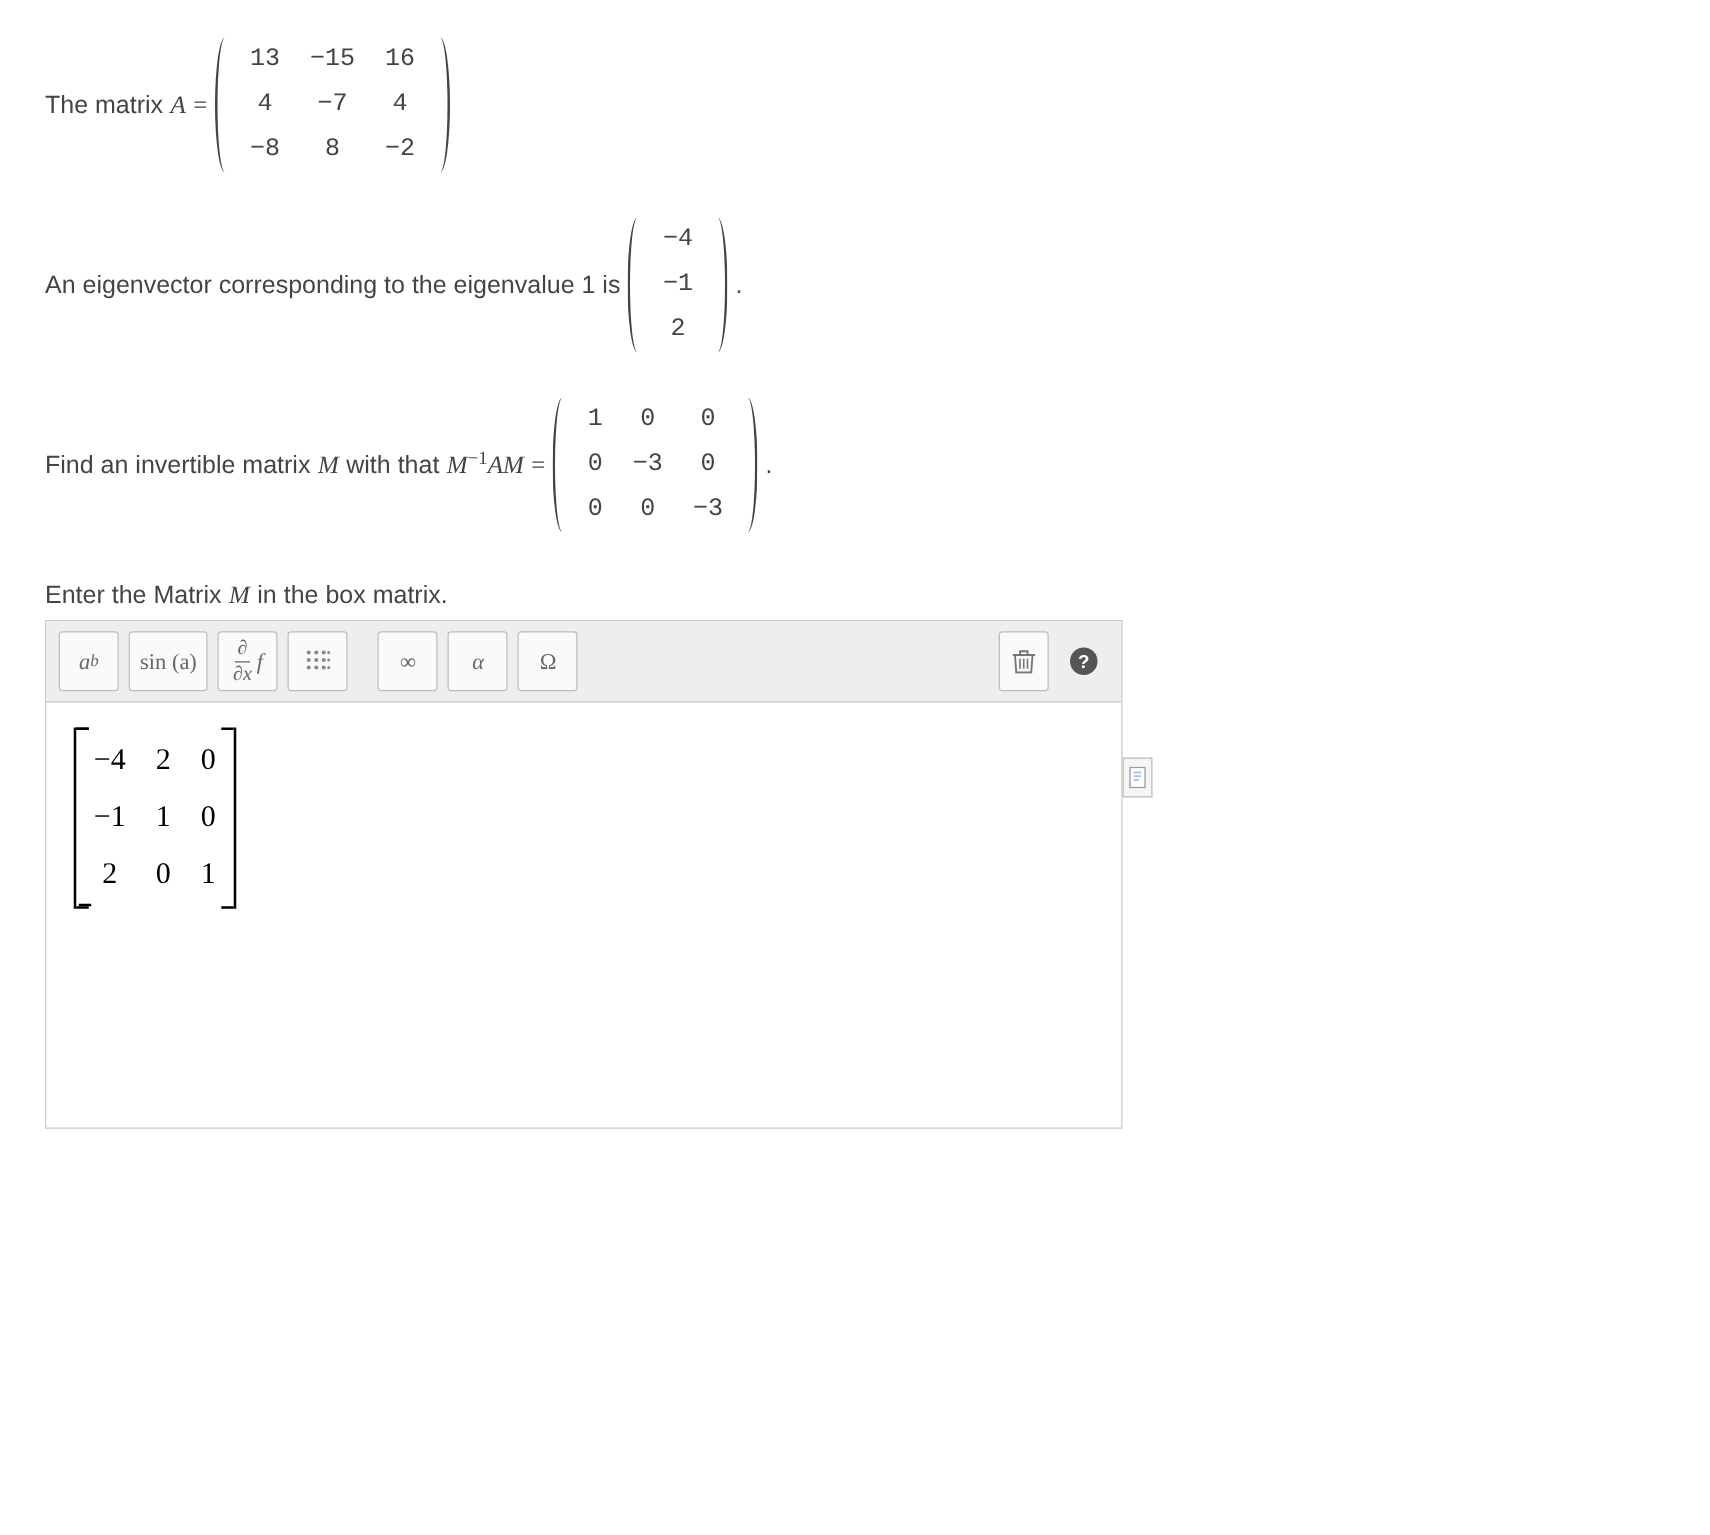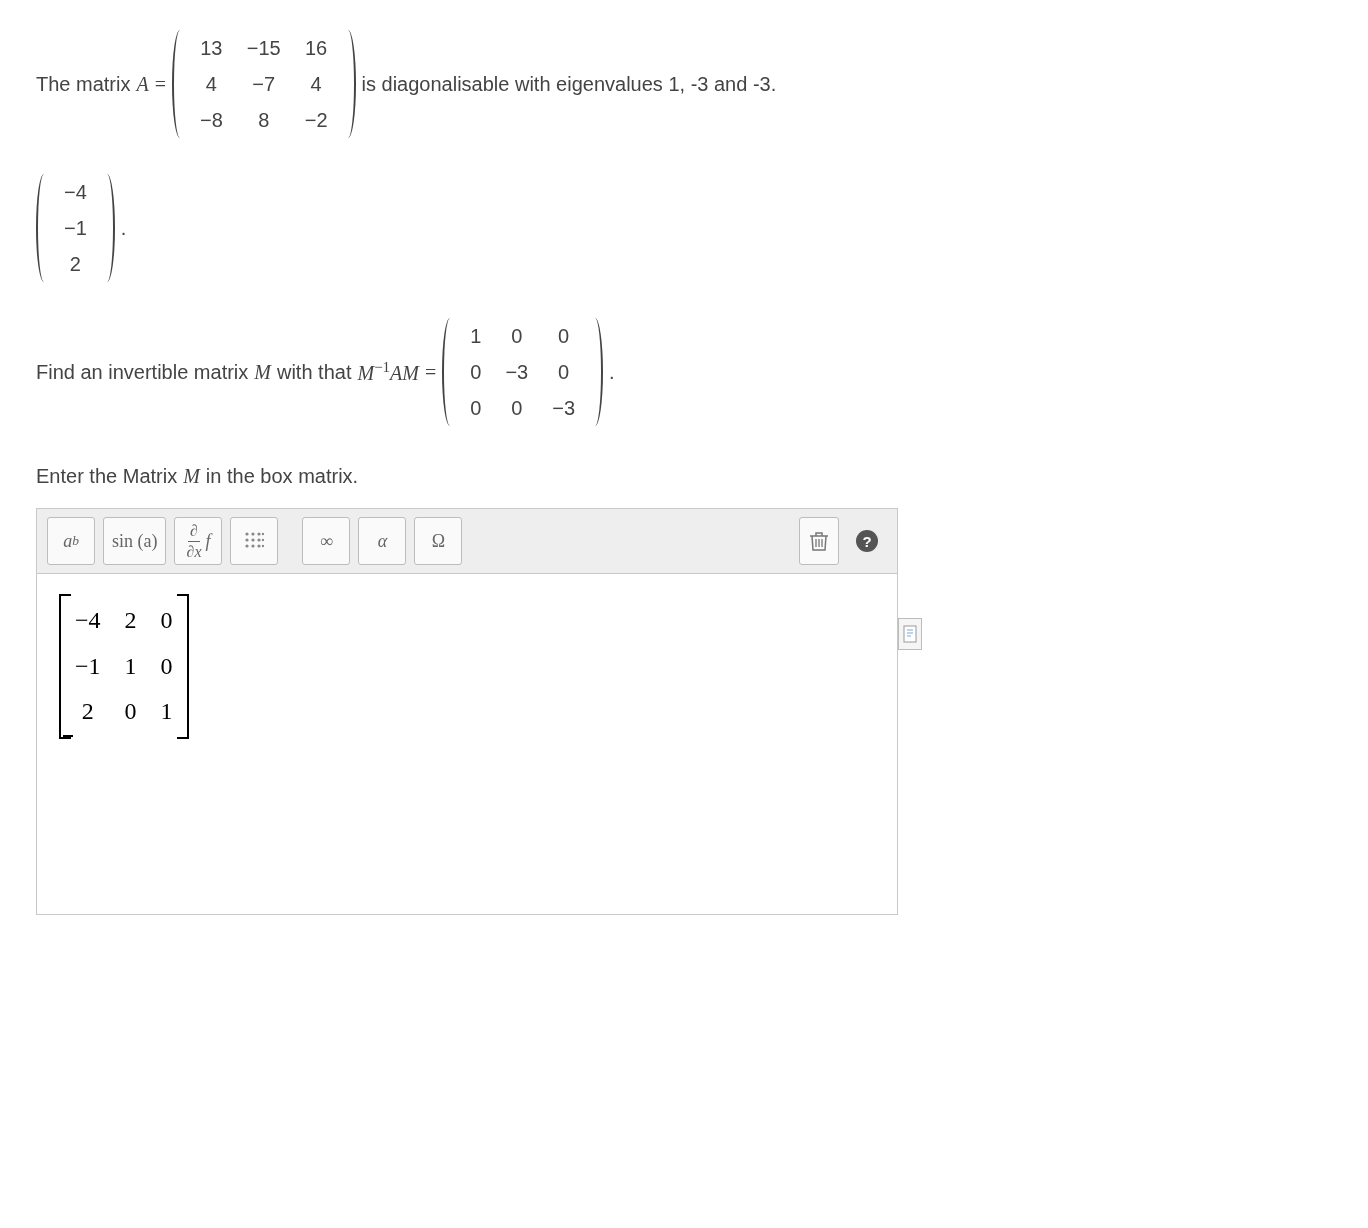--- a/index.html
+++ b/index.html
@@ -22,21 +22,21 @@
   }
   .mvar {
     font-style: italic;
     font-family: "Cambria Math", Georgia, "Times New Roman", serif;
   }
   .sup { font-size: 0.75em; vertical-align: super; }
   
   .pmatrix {
     display: inline-flex;
     align-items: stretch;
-    font-family: Liberation Sans, sans-serif;
+    font-family: Liberation Mono, monospace;
     font-size: 20px;
   }
   .pmatrix .paren {
     display:inline-block;
     width: 14px;
     position: relative;
   }
   .pmatrix .paren.left  { border-left: 2px solid #444; border-radius: 50% 0 0 50% / 50% 0 0 50%; }
   .pmatrix .paren.right { border-right:2px solid #444; border-radius: 0 50% 50% 0 / 0 50% 50% 0; }
   .pmatrix table { border-collapse: collapse; }
@@ -153,24 +153,24 @@
           </tr>
       <tr>
             <td>−8</td>
             <td>8</td>
             <td>−2</td>
           </tr>
     </tbody>
       </table>
     <span class="paren right"></span>
   </span>
-  <span> is diagonalisable with eigenvalues 1, -3 and -3.</span>
 </div>
 
 <div class="para">
+  <span>An eigenvector corresponding to the eigenvalue 1 is </span>
   <span class="pmatrix">
     <span class="paren left"></span>
     <table>
       <tbody>
           <tr>
             <td>−4</td>
           </tr>
       <tr>
             <td>−1</td>
           </tr>
@@ -211,21 +211,21 @@
             <td>0</td>
             <td>−3</td>
           </tr>
     </tbody>
       </table>
     <span class="paren right"></span>
   </span>
   <span>.</span>
 </div>
 
-<div class="para" style="margin-bottom:18px">
+<div class="para" style="margin-bottom:6px">
   <span>Enter the Matrix </span>
   <span class="mvar">M</span>
   <span>  in the box matrix.</span>
 </div>
 
 <div style="position:relative; width:860px;">
 <div class="editor">
   <div class="toolbar">
     <button class="tbtn">
       <span class="mvar">a</span>

